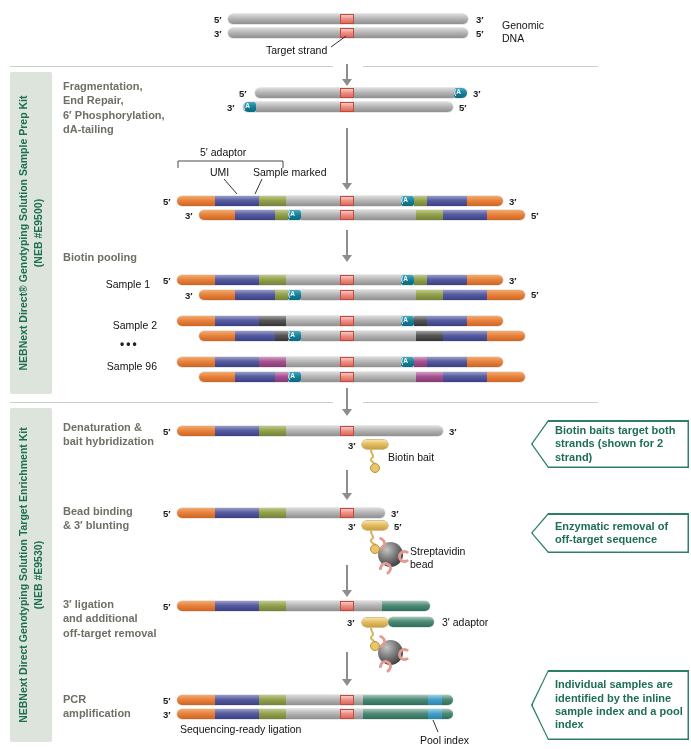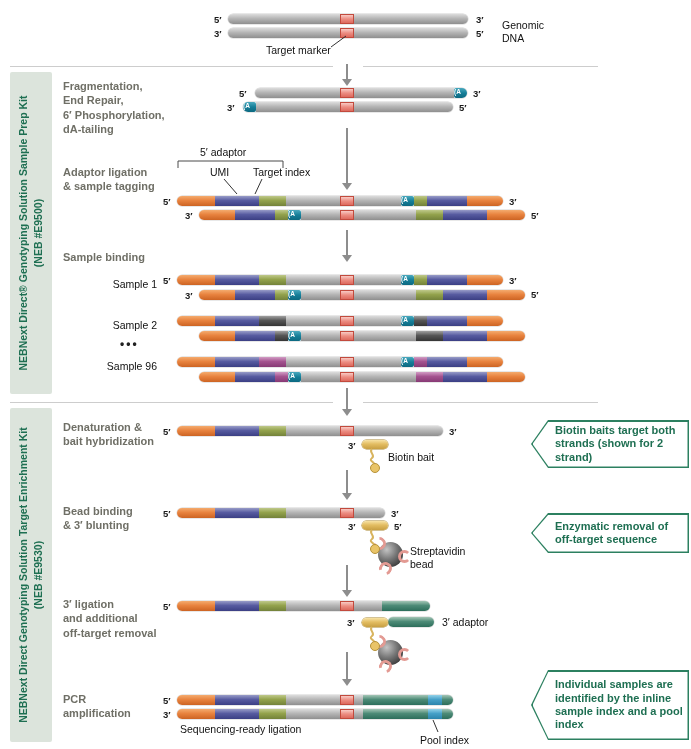--- a/index.html
+++ b/index.html
@@ -57,21 +57,21 @@
     <i class="gy" style="width:112px"></i>
       <i class="rd" style="width:14px"></i>
       <i class="gy" style="width:114px"></i>
   </div>
   <span class="lbl" style="left:214px;top:15px">5′</span>
   <span class="lbl" style="left:476px;top:15px">3′</span>
   <span class="lbl" style="left:214px;top:29px">3′</span>
   <span class="lbl" style="left:476px;top:29px">5′</span>
   <div class="ann" style="left:502px;top:19px;white-space:pre-line">Genomic
 DNA</div>
-  <div class="ann" style="left:266px;top:44px">Target marker</div>
+  <div class="ann" style="left:266px;top:44px">Target strand</div>
 
   <div class="divider" style="left:10px;top:66px;width:323px"></div>
   <div class="divider" style="left:363px;top:66px;width:235px"></div>
   <div class="divider" style="left:10px;top:402px;width:323px"></div>
   <div class="divider" style="left:363px;top:402px;width:235px"></div>
 
   <div class="kit" style="top:72px;height:322px">
     <div class="kit-rot" style="top:322px;width:322px">
       <span>NEBNext Direct® Genotyping Solution Sample Prep Kit</span>
       <span>(NEB #E9500)</span>
@@ -106,25 +106,23 @@
     <i class="tA" style="width:13px"><b>(A</b></i>
       <i class="gy" style="width:84px"></i>
       <i class="rd" style="width:14px"></i>
       <i class="gy" style="width:99px"></i>
   </div>
   <span class="lbl" style="left:239px;top:89px">5′</span>
   <span class="lbl" style="left:473px;top:89px">3′</span>
   <span class="lbl" style="left:227px;top:103px">3′</span>
   <span class="lbl" style="left:459px;top:103px">5′</span>
 
-  <div class="step" style="left:63px;top:165px">Adaptor ligation
-&amp; sample tagging</div>
   <div class="ann" style="left:200px;top:146px">5′ adaptor</div>
   <div class="ann" style="left:210px;top:166px">UMI</div>
-  <div class="ann" style="left:253px;top:166px">Target index</div>
+  <div class="ann" style="left:253px;top:166px">Sample marked</div>
   <div class="bar" style="left:177px;top:196px;width:326px">
     <i class="or" style="width:38px"></i>
       <i class="in" style="width:44px"></i>
       <i class="ol" style="width:27px"></i>
       <i class="gy" style="width:54px"></i>
       <i class="rd" style="width:14px"></i>
       <i class="gy" style="width:47px"></i>
       <i class="tA" style="width:13px"><b>(A</b></i>
       <i class="ol" style="width:13px"></i>
       <i class="in" style="width:40px"></i>
@@ -140,22 +138,22 @@
       <i class="gy" style="width:62px"></i>
       <i class="ol" style="width:27px"></i>
       <i class="in" style="width:44px"></i>
       <i class="or" style="width:38px"></i>
   </div>
   <span class="lbl" style="left:163px;top:197px">5′</span>
   <span class="lbl" style="left:185px;top:211px">3′</span>
   <span class="lbl" style="left:509px;top:197px">3′</span>
   <span class="lbl" style="left:531px;top:211px">5′</span>
 
-  <div class="step" style="left:63px;top:250px">Sample binding</div>
-  <div class="sname" style="left:95px;top:278px">Sample 1</div>
+  <div class="step" style="left:63px;top:250px">Biotin pooling</div>
+  <div class="sname" style="left:88px;top:278px">Sample 1</div>
   <div class="sname" style="left:95px;top:319px">Sample 2</div>
   <div class="dots" style="left:120px;top:337px">•••</div>
   <div class="sname" style="left:95px;top:360px">Sample 96</div>
   <span class="lbl" style="left:163px;top:276px">5′</span>
   <span class="lbl" style="left:185px;top:291px">3′</span>
   <span class="lbl" style="left:509px;top:276px">3′</span>
   <span class="lbl" style="left:531px;top:290px">5′</span>
 
   <div class="bar" style="left:177px;top:275px;width:326px">
     <i class="or" style="width:38px"></i>

